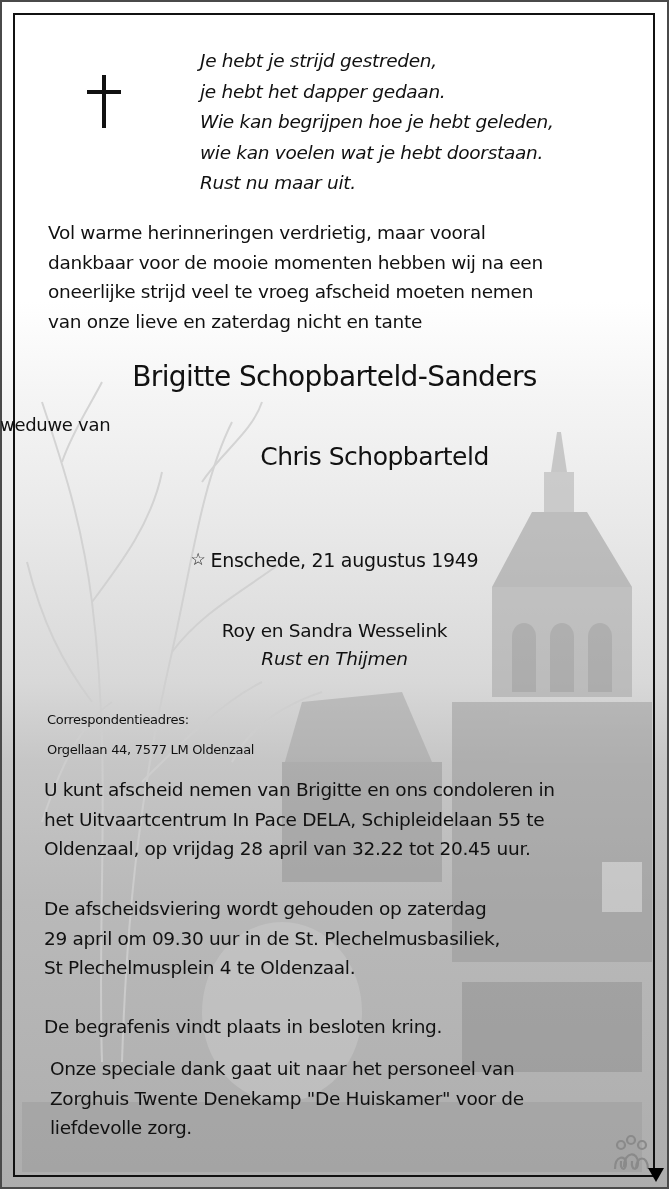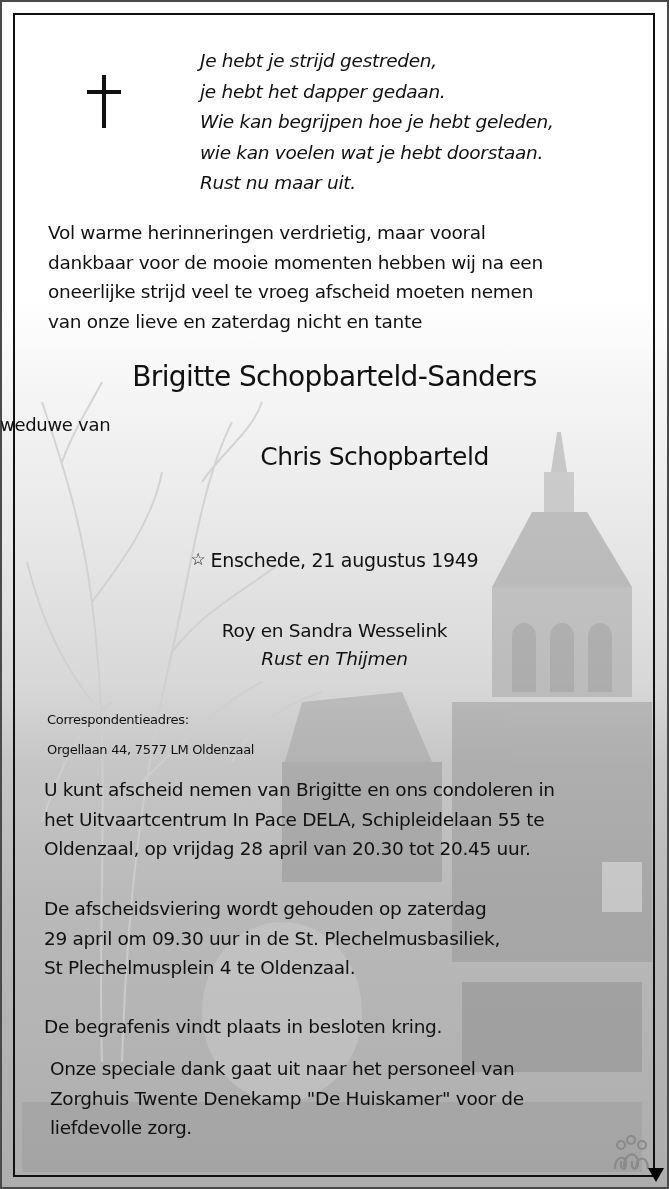--- a/index.html
+++ b/index.html
@@ -154,21 +154,21 @@
 </div>
 
 <div class="correspondence">
   <div>Correspondentieadres:</div>
   <div>Orgellaan 44, 7577 LM Oldenzaal</div>
 </div>
 
 <div class="paragraph p-visit">
   <div>U kunt afscheid nemen van Brigitte en ons condoleren in</div>
   <div>het Uitvaartcentrum In Pace DELA, Schipleidelaan 55 te</div>
-  <div>Oldenzaal, op vrijdag 28 april van 20.30 tot 20.45 uur.</div>
+  <div>Oldenzaal, op vrijdag 28 april van 32.22 tot 20.45 uur.</div>
 </div>
 
 <div class="paragraph p-ceremony">
   <div>De afscheidsviering wordt gehouden op zaterdag</div>
   <div>29 april om 09.30 uur in de St. Plechelmusbasiliek,</div>
   <div>St Plechelmusplein 4 te Oldenzaal.</div>
 </div>
 
 <div class="paragraph p-burial">De begrafenis vindt plaats in besloten kring.</div>
 

